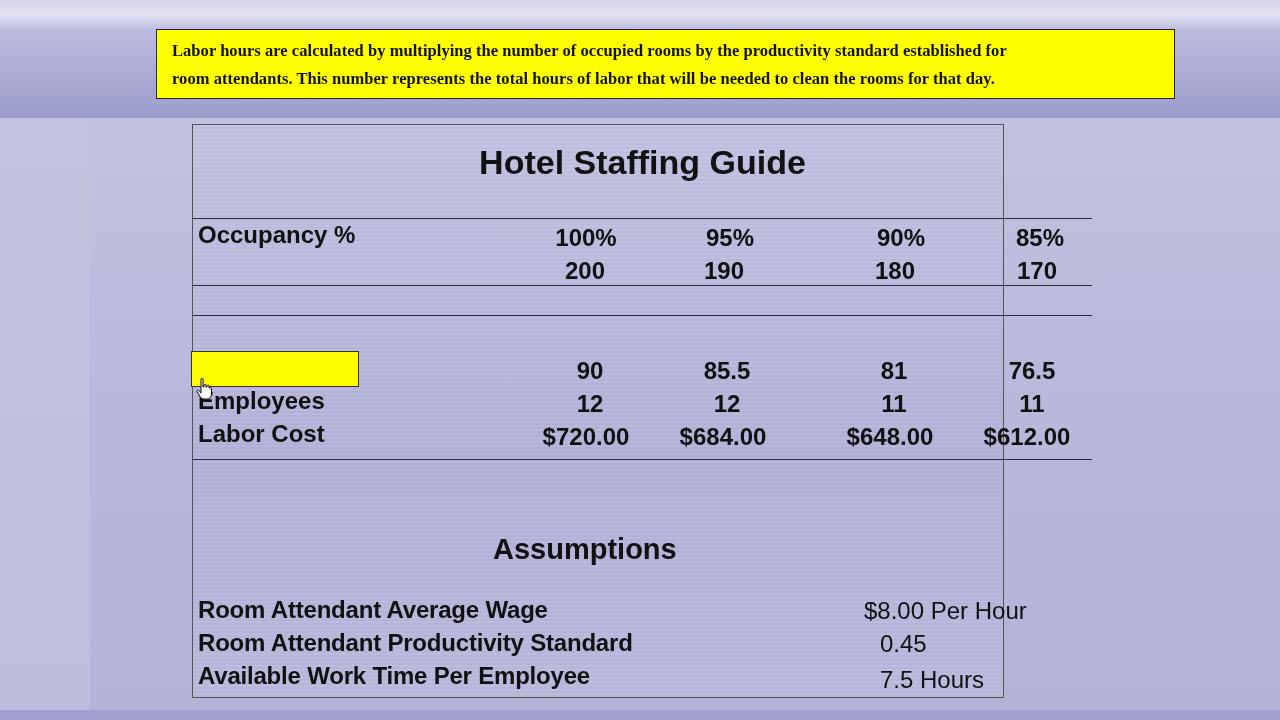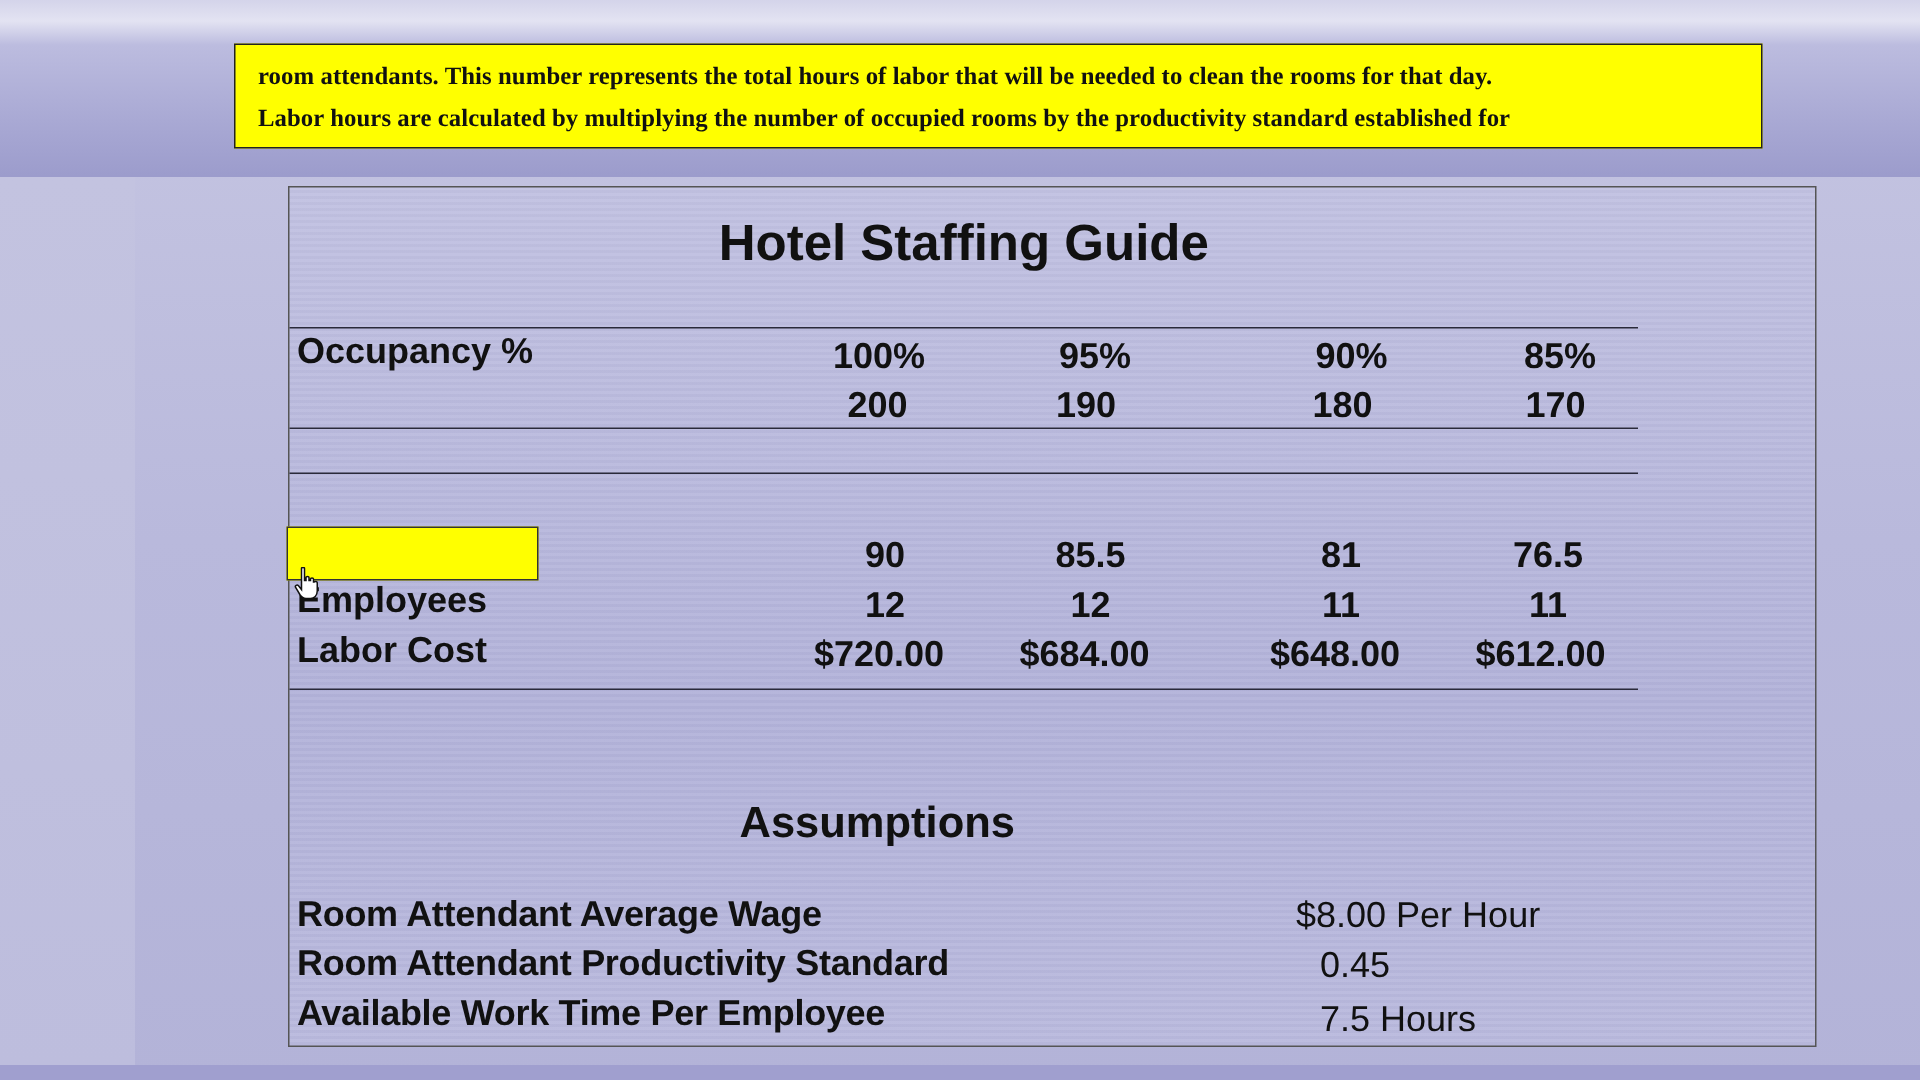--- a/index.html
+++ b/index.html
@@ -23,21 +23,21 @@
   .callout {
     position: absolute; left: 156px; top: 29px; width: 1019px; height: 70px;
     background: #ffff00; border: 1px solid #222;
     box-sizing: border-box;
     font-family: "Liberation Serif", "DejaVu Serif", serif; font-weight: bold;
     font-size: 16.5px; line-height: 28px; color: #111;
     padding: 7px 0 0 15px; letter-spacing: 0.05px;
   }
   .callout span { display: block; white-space: nowrap; }
   .sheet {
-    position: absolute; left: 192px; top: 124px; width: 1019px; height: 574px;
+    position: absolute; left: 192px; top: 124px; width: 812px; height: 574px;
     border: 1px solid #555; box-sizing: border-box;
     background: repeating-linear-gradient(180deg, rgba(255,255,255,0.04) 0 2px, rgba(0,0,0,0.02) 2px 4px),
                 linear-gradient(180deg, #c2c2e2 0%, #b3b3da 60%, #babade 100%);
   }
   .hline { position: absolute; left: 0; width: 899px; height: 1px; background: #2a2a3a; }
   .title {
     position: absolute; left: 0; width: 899px; top: 18px; text-align: center;
     font-size: 34px; font-weight: bold; color: #111;
   }
   .label {
@@ -60,22 +60,22 @@
   .cursor { position: absolute; left: 196px; top: 378px; width: 16px; height: 22px; }
 </style>
 </head>
 <body>
 
 <div class="top-band"></div>
 <div class="side-left"></div>
 <div class="bottom-band"></div>
 
 <div class="callout">
+  <span>Labor hours are calculated by multiplying the number of occupied rooms by the productivity standard established for</span>
   <span>room attendants. This number represents the total hours of labor that will be needed to clean the rooms for that day.</span>
-  <span>Labor hours are calculated by multiplying the number of occupied rooms by the productivity standard established for</span>
 </div>
 
 <div class="sheet">
   <div class="title">Hotel Staffing Guide</div>
 
   <div class="hline" style="top:93px"></div>
 
   <div class="label" style="top:96px">Occupancy %</div>
   <div class="cell" style="left:328px;top:99px">100%</div>
   <div class="cell" style="left:472px;top:99px">95%</div>

